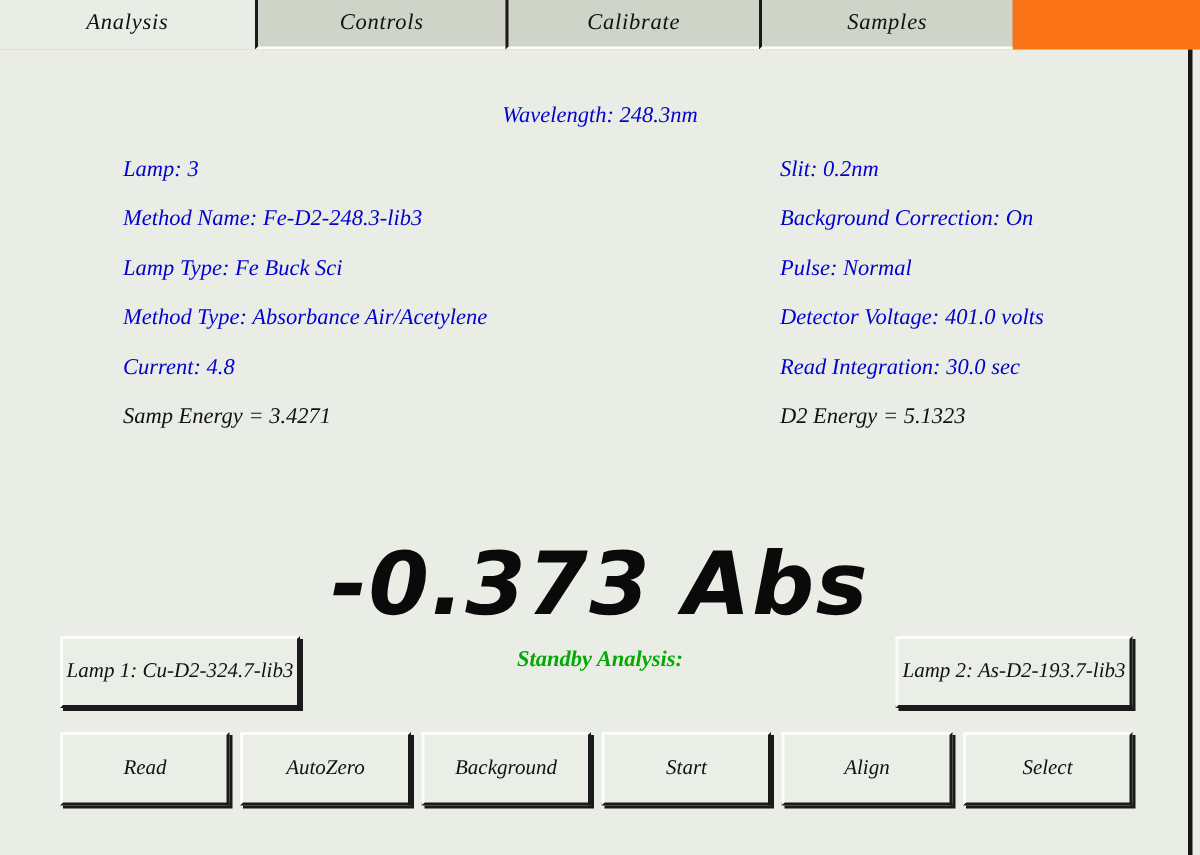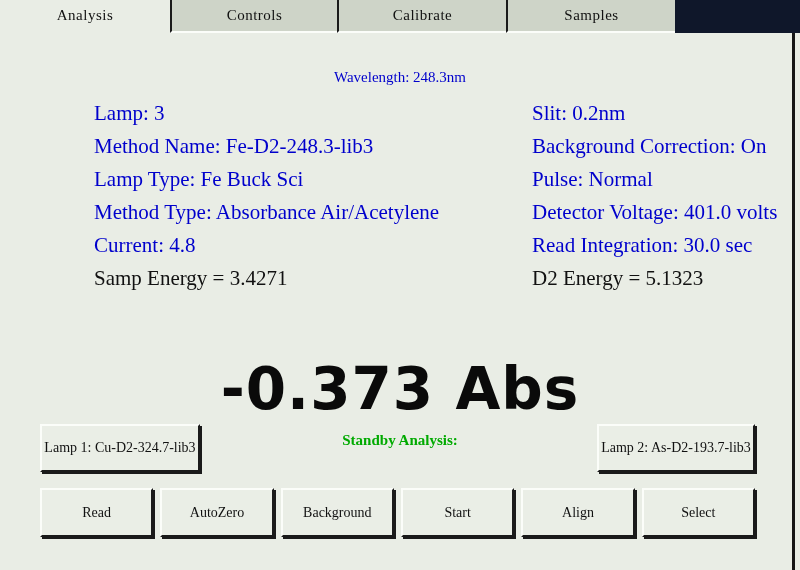--- a/index.html
+++ b/index.html
@@ -1,18 +1,18 @@
 <!DOCTYPE html>
 <html><head>
 <meta charset="utf-8">
 <style>
   html,body { margin:0; padding:0; background:#e9ede5; }
   .screen {
     position:relative; width:800px; height:570px; overflow:hidden;
-    background:#0f172a; font-family:"Liberation Serif", serif; color:#111;
+    background:#f97316; font-family:"Liberation Serif", serif; color:#111;font-style:italic;
   }
   
   .tabbar { display:flex; height:33px; }
   .tab {
     box-sizing:border-box; height:33px;
     background:#ced4c8;
     border-bottom:2px solid #fbfdf9;
     display:flex; align-items:center; justify-content:center;
     font-size:15px; letter-spacing:.5px; cursor:default;
   }
@@ -23,21 +23,21 @@
   .tab:nth-child(4){ width:169px; }
   .tab:nth-child(5){ width:125px; }
   .tab.selected { background:#e9ede5; border-bottom-color:#e9ede5; }
   
   .panel { position:absolute; top:33px; left:0; right:0; bottom:0; background:#e9ede5; }
   .right-frame { position:absolute; top:0; bottom:0; right:5px; width:3px; background:#161616; }
   .wavelength {
     position:absolute; top:36px; left:0; width:100%; text-align:center;
     color:#0000cc; font-size:15px;
   }
-  .col { position:absolute; top:64px; line-height:33px; font-size:21px; white-space:nowrap;margin-left:12px; }
+  .col { position:absolute; top:64px; line-height:33px; font-size:15px; white-space:nowrap; }
   .col-left  { left:82px; }
   .col-right { left:520px; }
   .param { color:#0000cc; }
   .energy { color:#111; }
   .reading {
     position:absolute; top:325px; left:0; width:100%; text-align:center;
     font-family:"DejaVu Sans", sans-serif; font-weight:bold;
     font-size:58px; line-height:62px; color:#0a0a0a; letter-spacing:1px;
   }
   .status {

